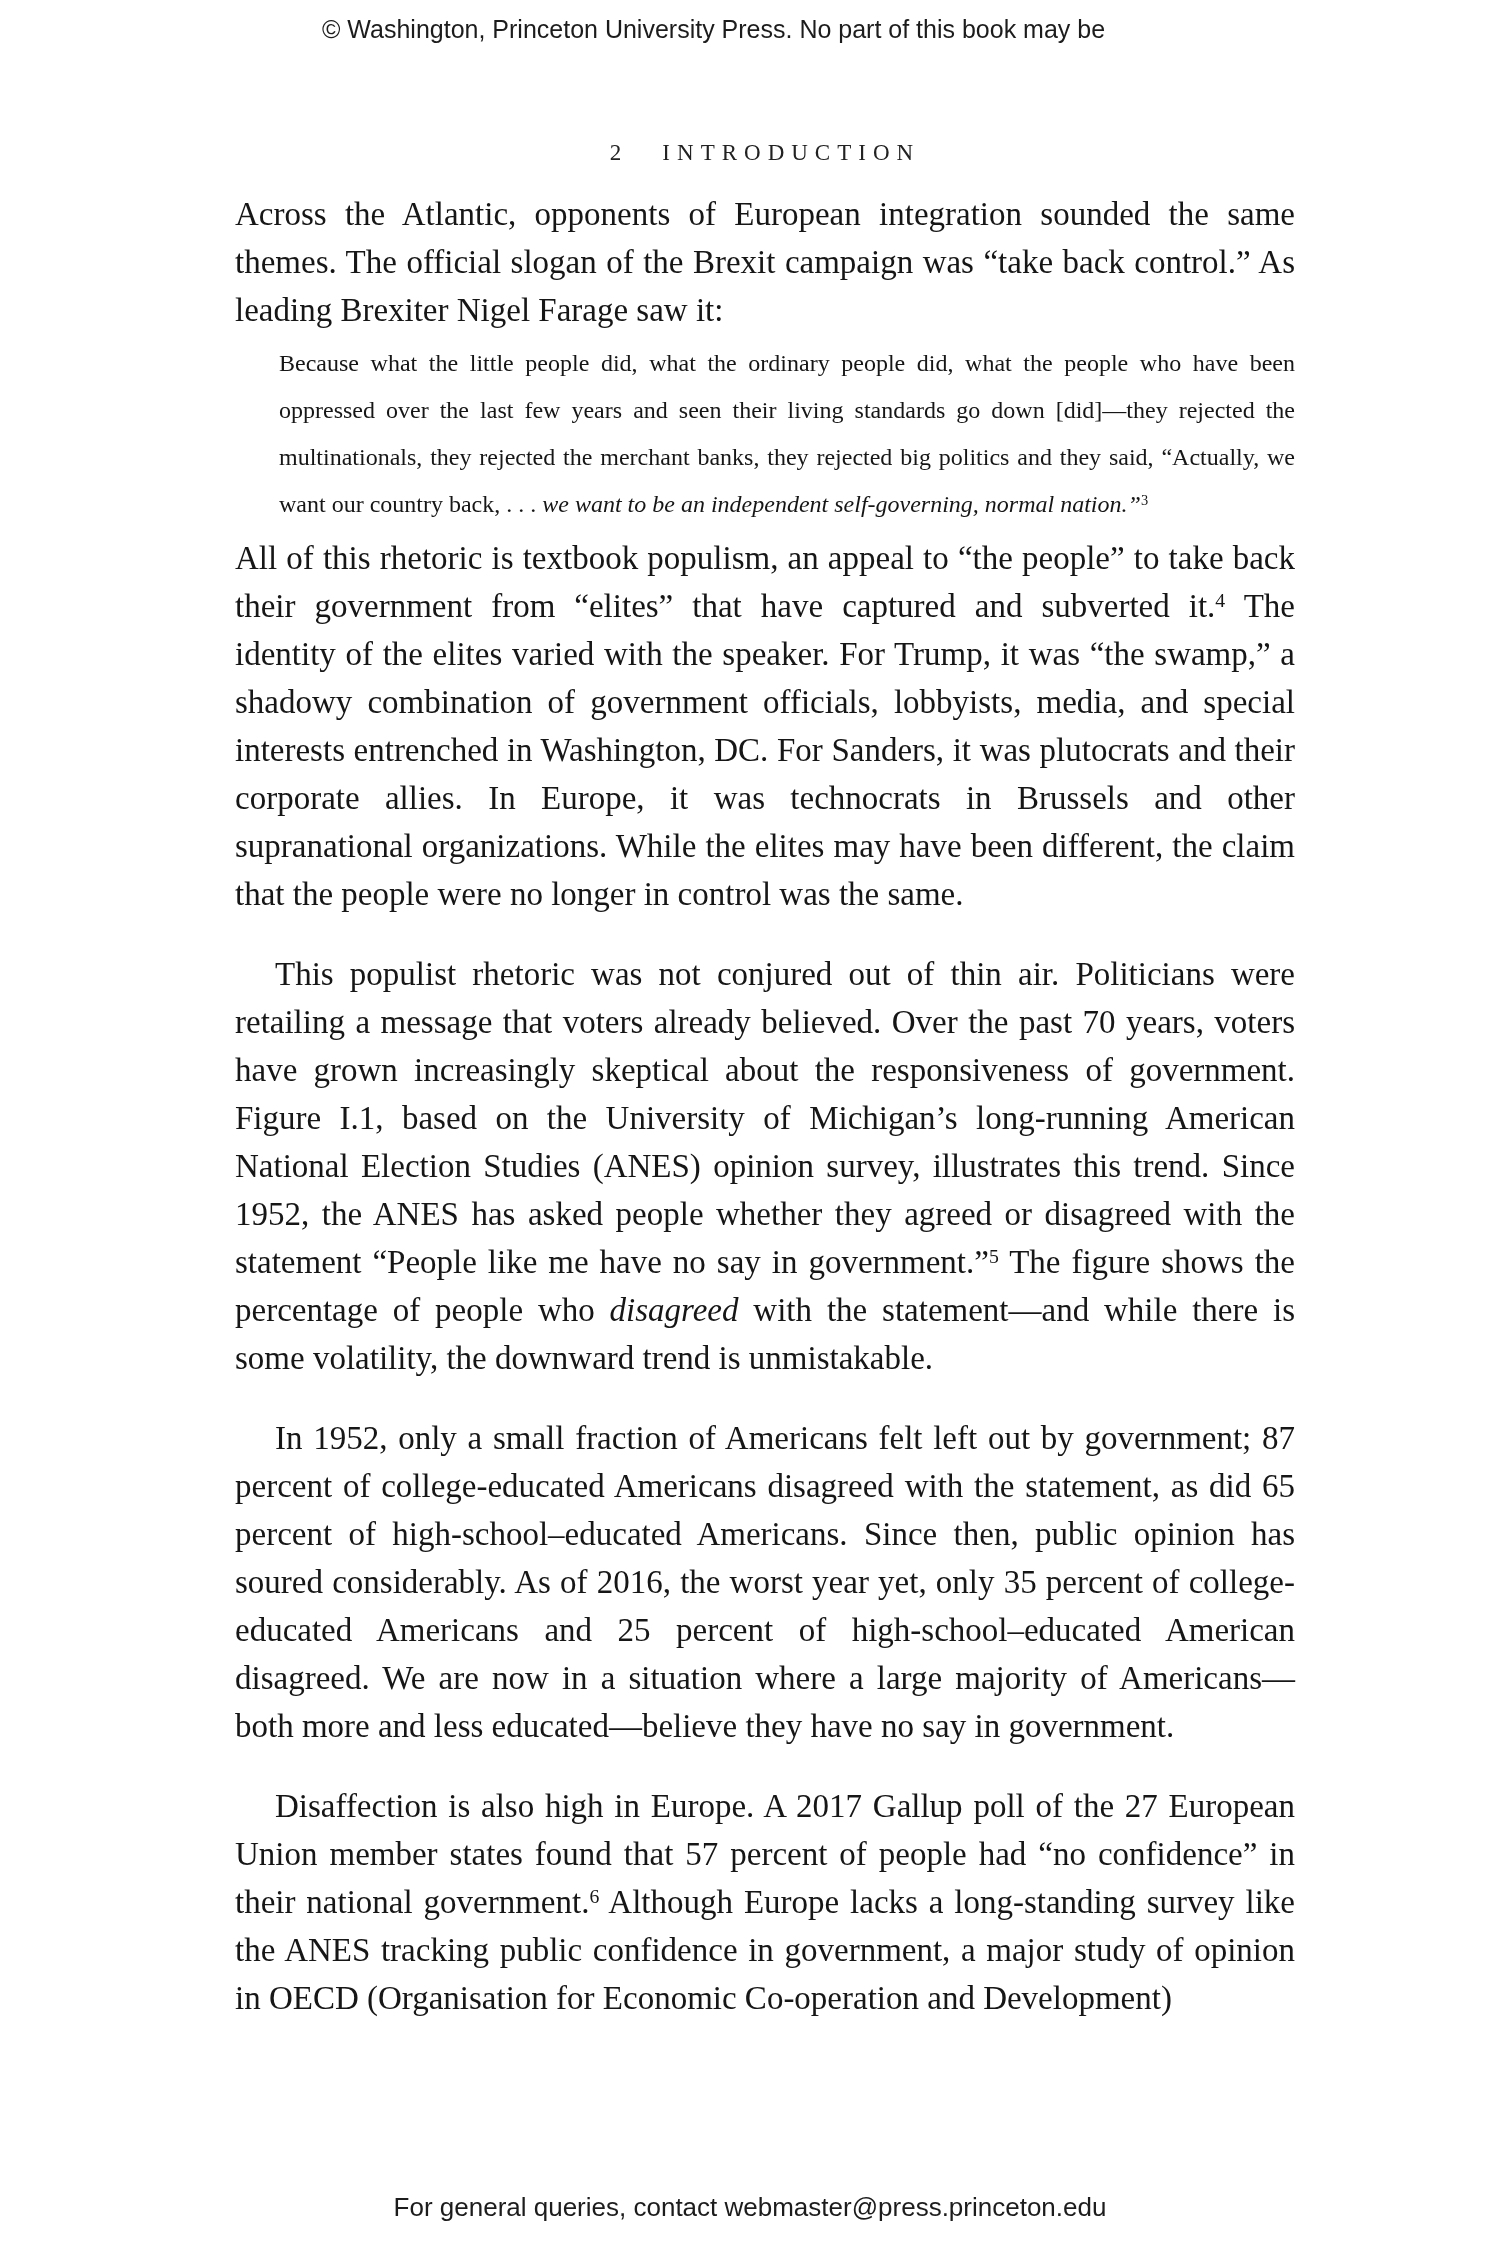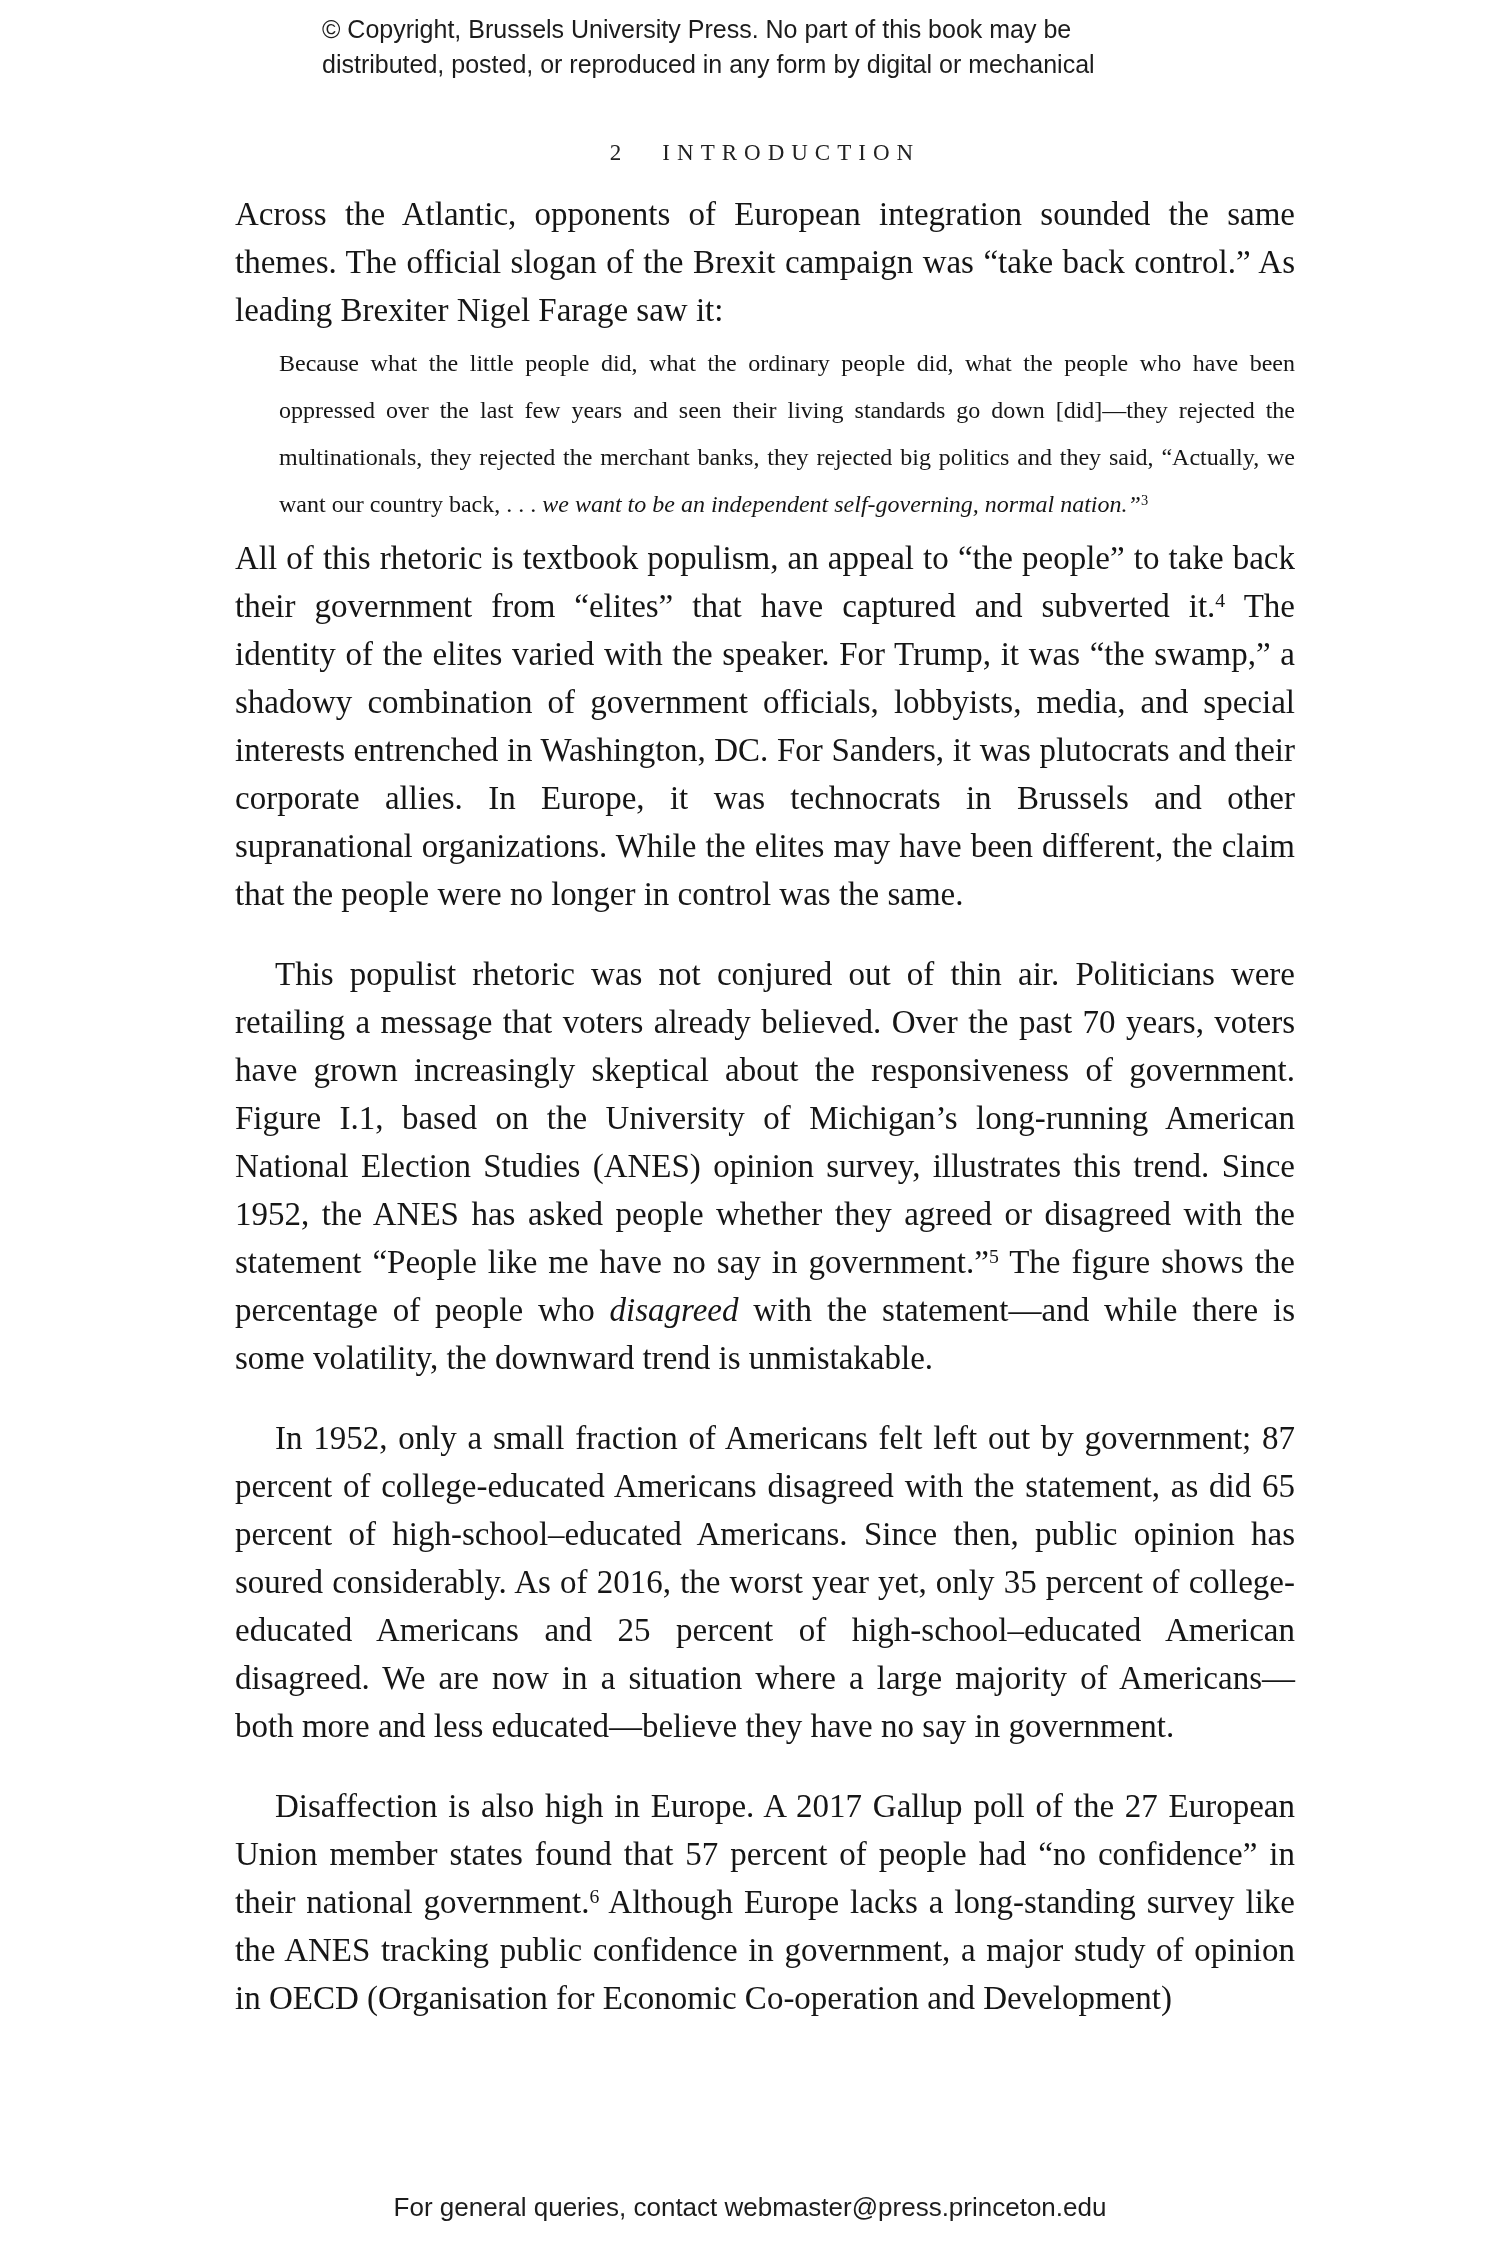--- a/index.html
+++ b/index.html
@@ -80,22 +80,21 @@
     font-size: 26px;
     color: #1c1c1c;
   }
 </style>
 </head>
 <body>
 
 <div class="page">
 
   <div class="copyright">
-    <div>© Copyright, Brussels University Press. No part of this book may be</div>
-    <div>distributed, posted, or reproduced in any form by digital or mechanical</div>
+    <div>© Washington, Princeton University Press. No part of this book may be</div>
   </div>
 
   <div class="running-head">
     <span class="pagenum">2</span><span class="head-title">INTRODUCTION</span>
   </div>
 
   <div class="body-text">
       <div class="para"><span>Across the Atlantic, opponents of European integration sounded the same themes. The official slogan of the Brexit campaign was “take back control.” As leading Brexiter Nigel Farage saw it:</span></div>
       <div class="quote"><span>Because what the little people did, what the ordinary people did, what the people who have been oppressed over the last few years and seen their living standards go down [did]—they rejected the multinationals, they rejected the merchant banks, they rejected big politics and they said, “Actually, we want our country back, . . . </span><em>we want to be an independent self-governing, normal nation.”</em><sup>3</sup></div>
       <div class="para"><span>All of this rhetoric is textbook populism, an appeal to “the people” to take back their government from “elites” that have captured and subverted it.</span><sup>4</sup><span> The identity of the elites varied with the speaker. For Trump, it was “the swamp,” a shadowy combination of government officials, lobbyists, media, and special interests entrenched in Washington, DC. For Sanders, it was plutocrats and their corporate allies. In Europe, it was technocrats in Brussels and other supranational organizations. While the elites may have been different, the claim that the people were no longer in control was the same.</span></div>

